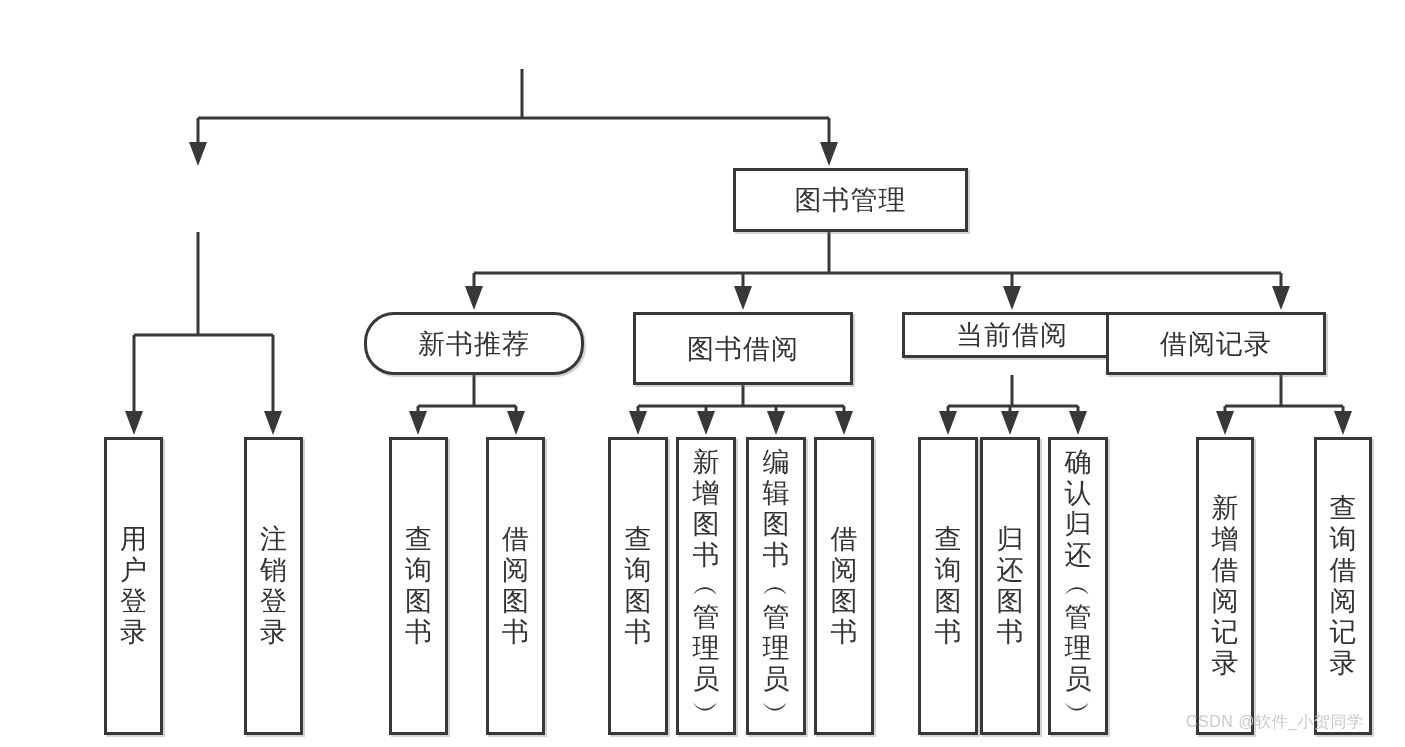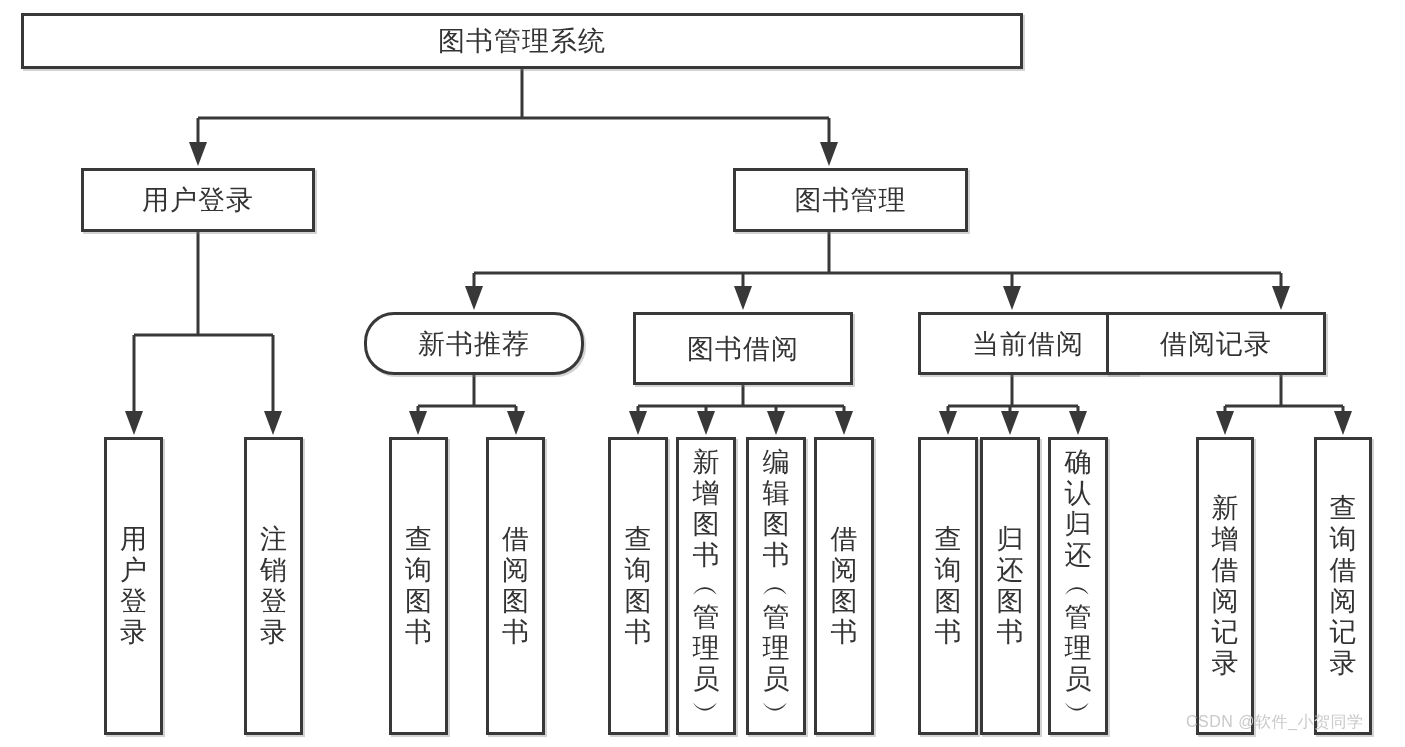--- a/index.html
+++ b/index.html
@@ -67,38 +67,32 @@
       <polygon points="1001,411 1019,411 1010,435" fill="#383838" stroke="none"></polygon>
       <polygon points="1069,411 1087,411 1078,435" fill="#383838" stroke="none"></polygon>
     </g>
     <g>
       <path d="M1281 375V406 M1225 406H1343 M1225 406V415 M1343 406V415"></path>
       <polygon points="1216,411 1234,411 1225,435" fill="#383838" stroke="none"></polygon>
       <polygon points="1334,411 1352,411 1343,435" fill="#383838" stroke="none"></polygon>
     </g>
   </svg>
 
-  <div class="box h" style="left:21px;top:13px;width:1002px;height:56px;">
-    <span>图书管理系统</span>
-  </div>
-
-  <div class="box h" style="left:81px;top:168px;width:234px;height:64px;">
-    <span>用户登录</span>
-  </div>
+
   <div class="box h" style="left:712px;top:168px;width:235px;height:64px;margin-left:21px;">
     <span>图书管理</span>
   </div>
 
   <div class="box h" style="left:364px;top:312px;width:220px;height:63px;border-radius:30px;">
     <span>新书推荐</span>
   </div>
   <div class="box h" style="left:633px;top:312px;width:220px;height:73px;">
     <span>图书借阅</span>
   </div>
-  <div class="box h" style="left:902px;top:312px;width:220px;height:63px;margin-left:16px;">
+  <div class="box h" style="left:902px;top:312px;width:220px;height:46px;">
     <span>当前借阅</span>
   </div>
   <div class="box h" style="left:1106px;top:312px;width:220px;height:63px;">
     <span>借阅记录</span>
   </div>
 
   <div class="box v" style="left:104px;width:59px;">
     <div class="vtext">
         <div class="vchar">用</div>
         <div class="vchar">户</div>

